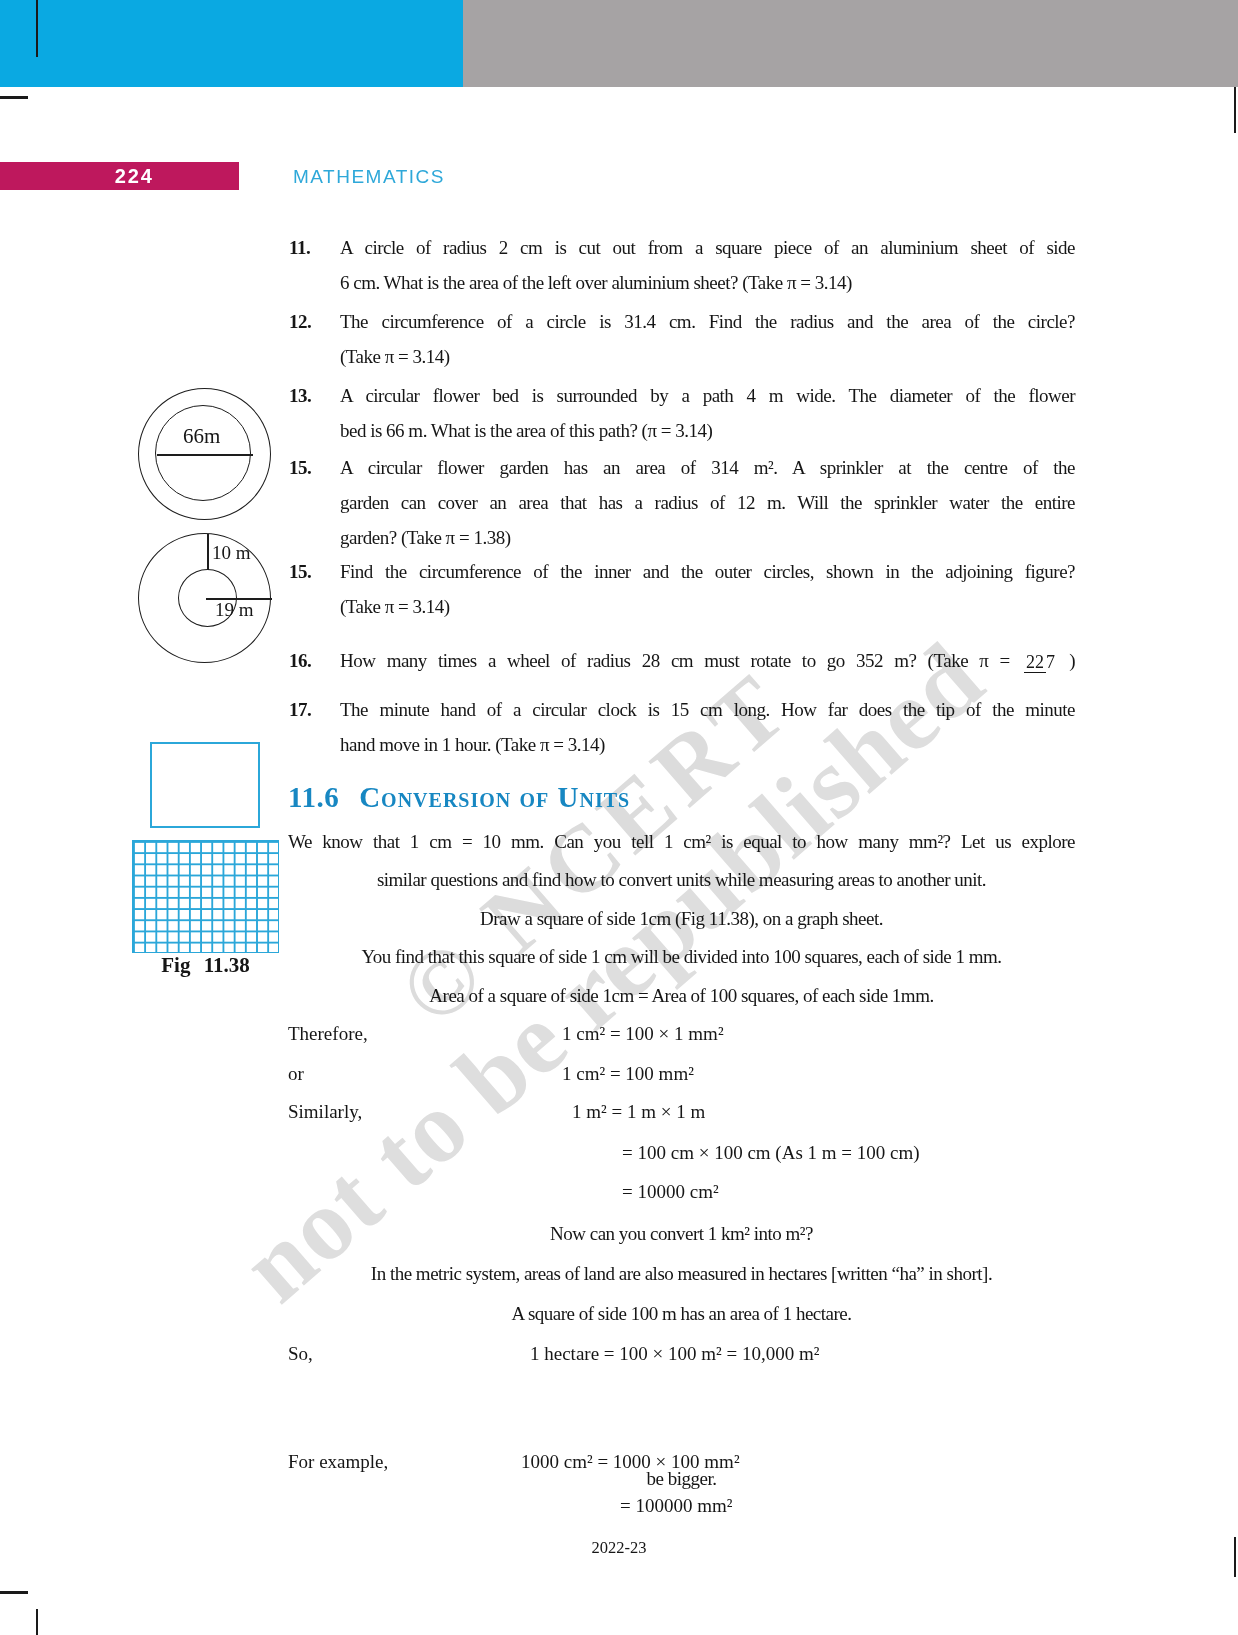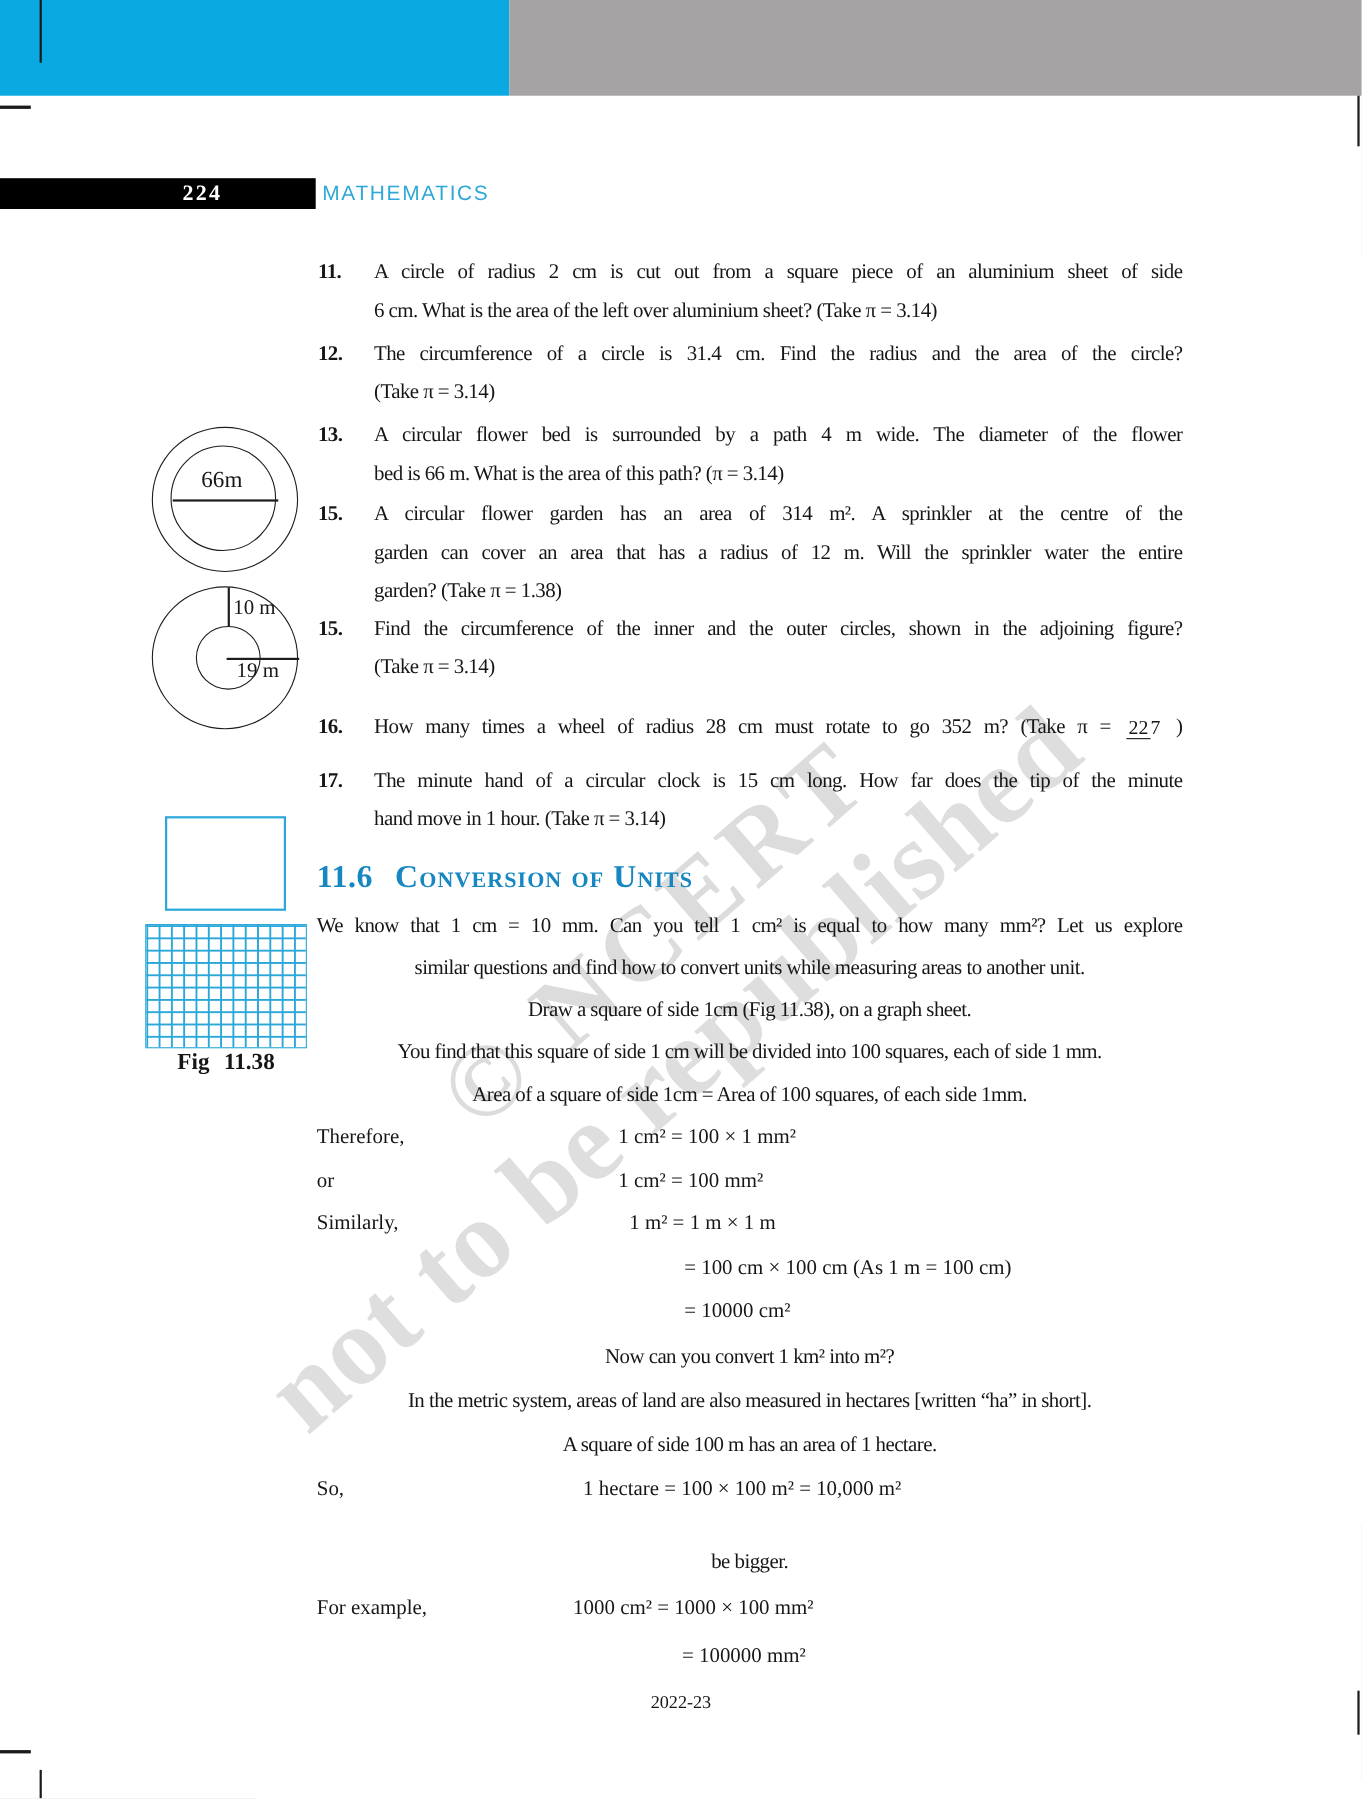--- a/index.html
+++ b/index.html
@@ -2,22 +2,22 @@
 <html><head>
 <meta charset="utf-8">
 <style>
   html,body{margin:0;padding:0;background:#e8e8e8;}
   #page{position:relative;width:1238px;height:1635px;background:#ffffff;overflow:hidden;
         font-family:"Liberation Serif",serif;color:#161616;}
   
   .band-cyan{position:absolute;left:0;top:0;width:463px;height:87px;background:#0AA9E2;}
   .band-gray{position:absolute;left:463px;top:0;width:775px;height:87px;background:#A6A3A4;}
   
-  .pagenum-box{position:absolute;left:0;top:162px;width:287px;height:28px;background:#000000;
-        color:#ffffff;font-family:Liberation Serif, serif;font-weight:bold;font-size:20px;
+  .pagenum-box{position:absolute;left:0;top:162px;width:239px;height:28px;background:#be185d;
+        color:#ffffff;font-family:Liberation Sans, sans-serif;font-weight:bold;font-size:20px;
         line-height:28px;text-align:right;padding-right:85px;box-sizing:border-box;letter-spacing:2px;}
   .book-title{position:absolute;left:293px;top:164px;height:26px;line-height:26px;
         font-family:"Liberation Sans",sans-serif;font-size:19px;color:#2EA8D9;letter-spacing:1.5px;}
   
   .wm{position:absolute;z-index:0;white-space:nowrap;font-family:"Liberation Serif",serif;
       font-weight:bold;pointer-events:none;}
   .wm1{left:595px;top:848px;font-size:95px;letter-spacing:8px;color:#dcdcdc;
        transform:translate(-50%,-50%) rotate(-41deg);}
   .wm2{left:612px;top:972px;font-size:102px;letter-spacing:1px;color:#dedede;
        transform:translate(-50%,-50%) rotate(-41deg);}
@@ -181,21 +181,21 @@
 
     <div class="para" style="top:1220px;">Now can you convert 1 km² into m²?</div>
     <div class="para" style="top:1260px;">In the metric system, areas of land are also measured in hectares [written “ha” in short].</div>
     <div class="para" style="top:1300px;">A square of side 100 m has an area of 1 hectare.</div>
 
     <div class="eq" style="top:1340px;">
       <span>So,</span>
       <span class="formula" style="left:242px;">1 hectare = 100 × 100 m² = 10,000 m²</span>
     </div>
 
-    <div class="para" style="top:1406px;">be bigger.</div>
+    <div class="para" style="top:1465px;">be bigger.</div>
 
     <div class="eq" style="top:1448px;">
       <span>For example,</span>
       <span class="formula" style="left:233px;">1000 cm² = 1000 × 100 mm²</span>
     </div>
     <div class="eq" style="top:1492px;">
       <span class="formula" style="left:332px;">= 100000 mm²</span>
     </div>
 
     <div class="fig1">

